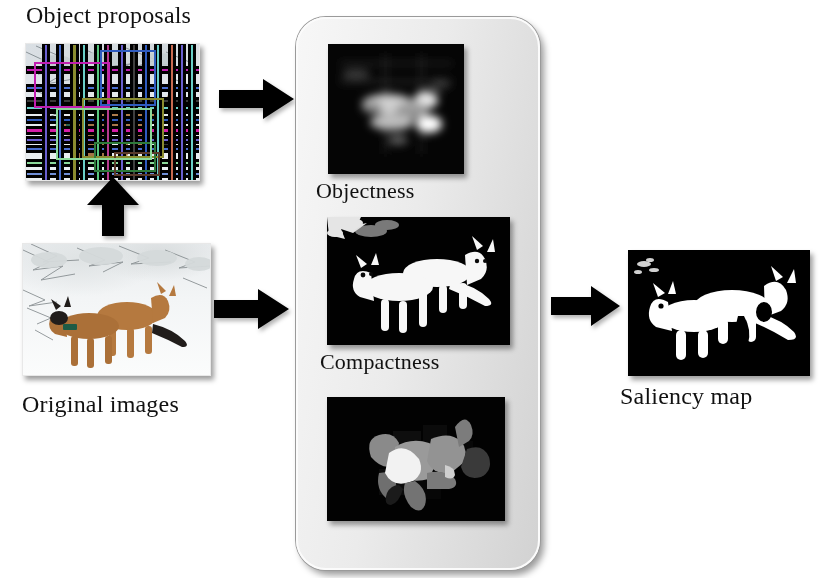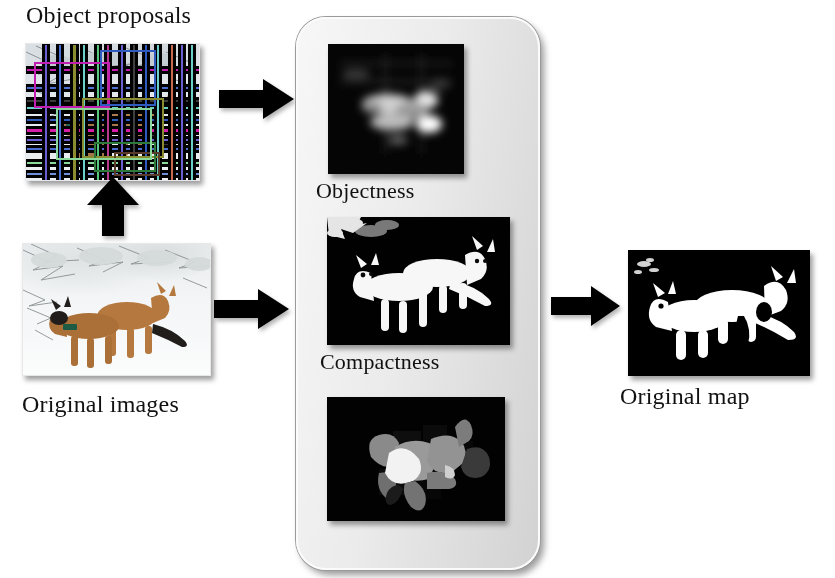--- a/index.html
+++ b/index.html
@@ -370,15 +370,15 @@
         <rect x="70" y="80" width="10" height="28" rx="5"></rect>
         <path d="M126 62 q26 6 40 20 q6 8 -6 8 q-20 -12 -38 -19 z"></path>
       </g>
       <g fill="#000000">
         <path d="M116 66 q8 14 4 28 q-4 10 -10 0 q-4 -16 0 -28 z"></path>
         <ellipse cx="136" cy="62" rx="8" ry="10"></ellipse>
         <circle cx="33" cy="56" r="2.6"></circle>
       </g>
     </svg>
   </div>
-  <div class="label big cap" style="left:620px; top:383px; width:198px;">Original map</div>
+  <div class="label big cap" style="left:620px; top:383px; width:198px;">Saliency map</div>
 
 </div>
 
 </body></html>

